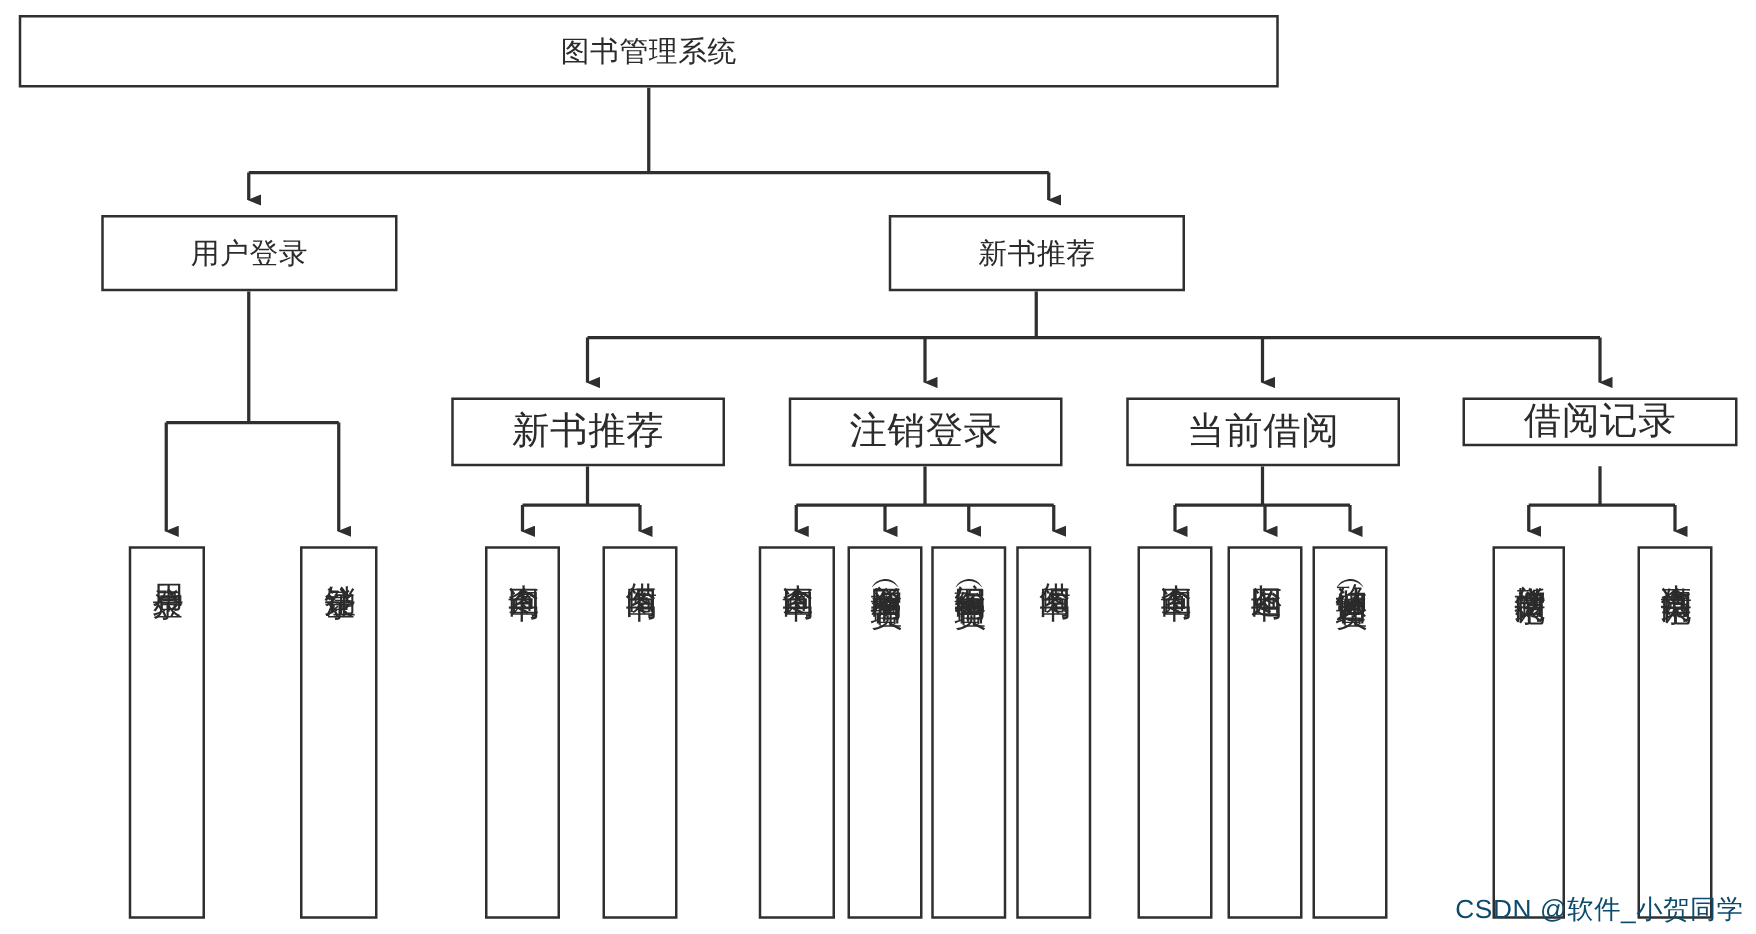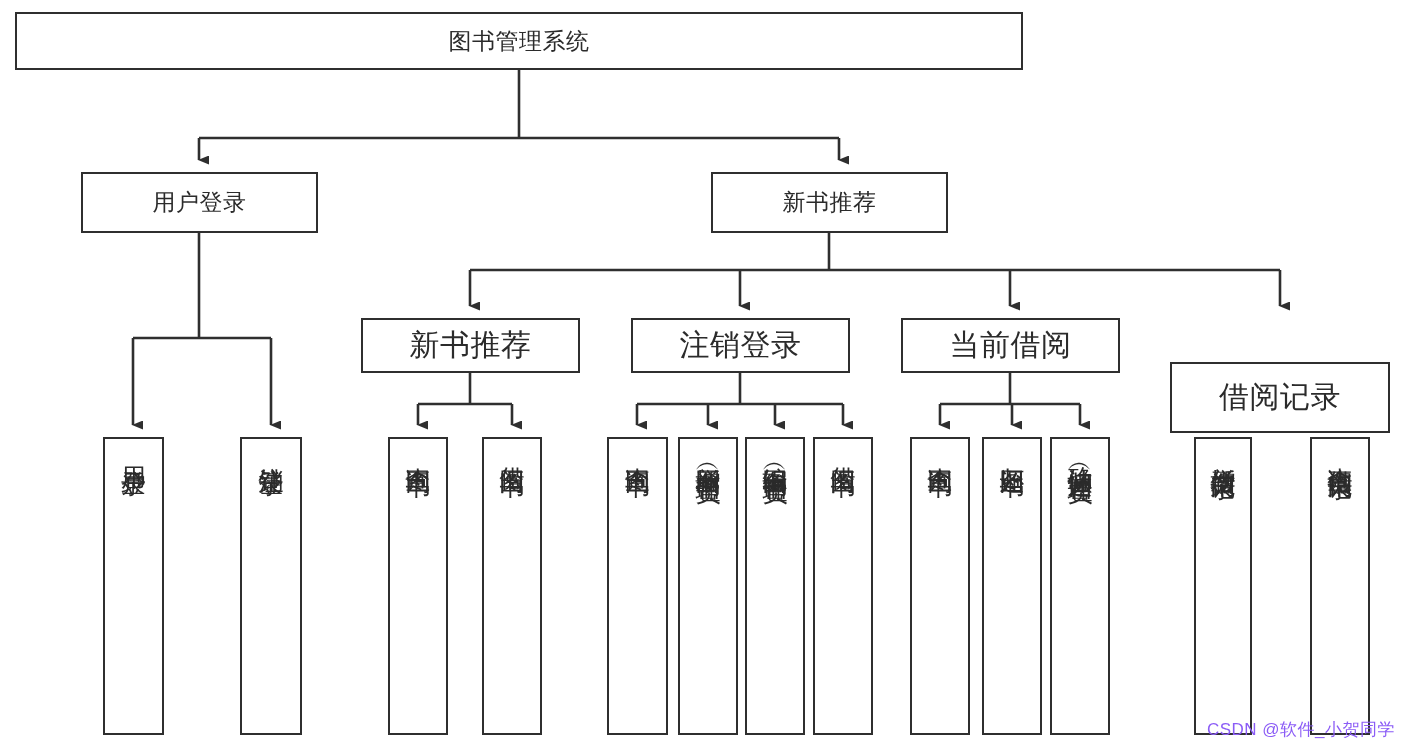--- a/index.html
+++ b/index.html
@@ -58,22 +58,22 @@
     line-height: 1;
   }
   .node.root .node-label { font-size: 23px; }
   .node.lvl2 .node-label { font-size: 23px; }
   .node.lvl3 .node-label { font-size: 30px; }
 
   .watermark {
     position: absolute;
     right: 10px;
     bottom: 6px;
-    font-size: 17px;
-    color: #8b5cf6;
+    font-size: 21px;
+    color: #0c4a6e;
     white-space: nowrap;
     letter-spacing: 0.5px;
   }
 </style>
 </head>
 <body>
 
 <div id="canvas">
 
   <svg id="edges" viewBox="0 0 1405 747" xmlns="http://www.w3.org/2000/svg">
@@ -139,21 +139,21 @@
 
   <div class="node horiz lvl3" style="left:361px;top:318px;width:219px;height:55px;">
     <span class="node-label">新书推荐</span>
   </div>
   <div class="node horiz lvl3" style="left:631px;top:318px;width:219px;height:55px;">
     <span class="node-label">注销登录</span>
   </div>
   <div class="node horiz lvl3" style="left:901px;top:318px;width:219px;height:55px;">
     <span class="node-label">当前借阅</span>
   </div>
-  <div class="node horiz lvl3" style="left:1170px;top:318px;width:220px;height:71px;margin-top:44px;">
+  <div class="node horiz lvl3" style="left:1170px;top:318px;width:220px;height:39px;">
     <span class="node-label">借阅记录</span>
   </div>
 
   <div class="node vert" style="left:103px;top:437px;width:61px;height:298px;">
     <span class="node-label">用户登录</span>
   </div>
   <div class="node vert" style="left:240px;top:437px;width:62px;height:298px;">
     <span class="node-label">注销登录</span>
   </div>
   <div class="node vert" style="left:388px;top:437px;width:60px;height:298px;">

